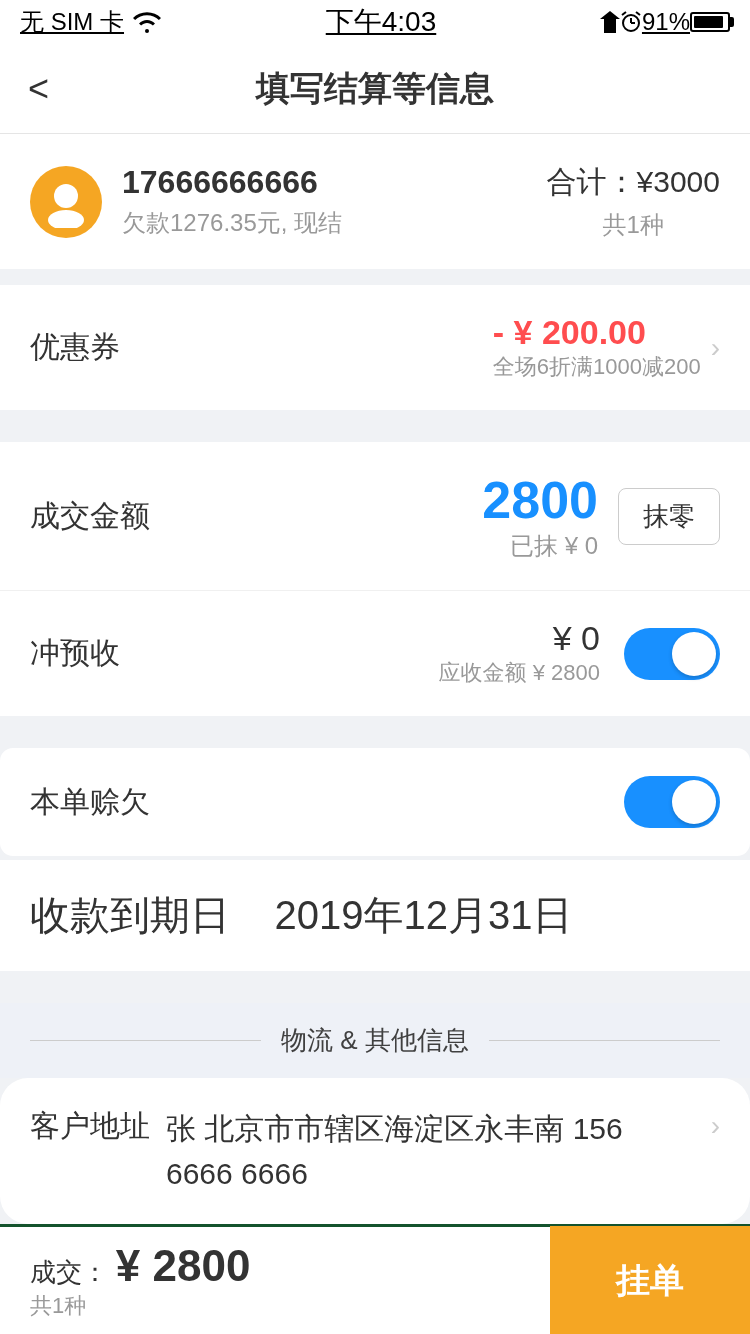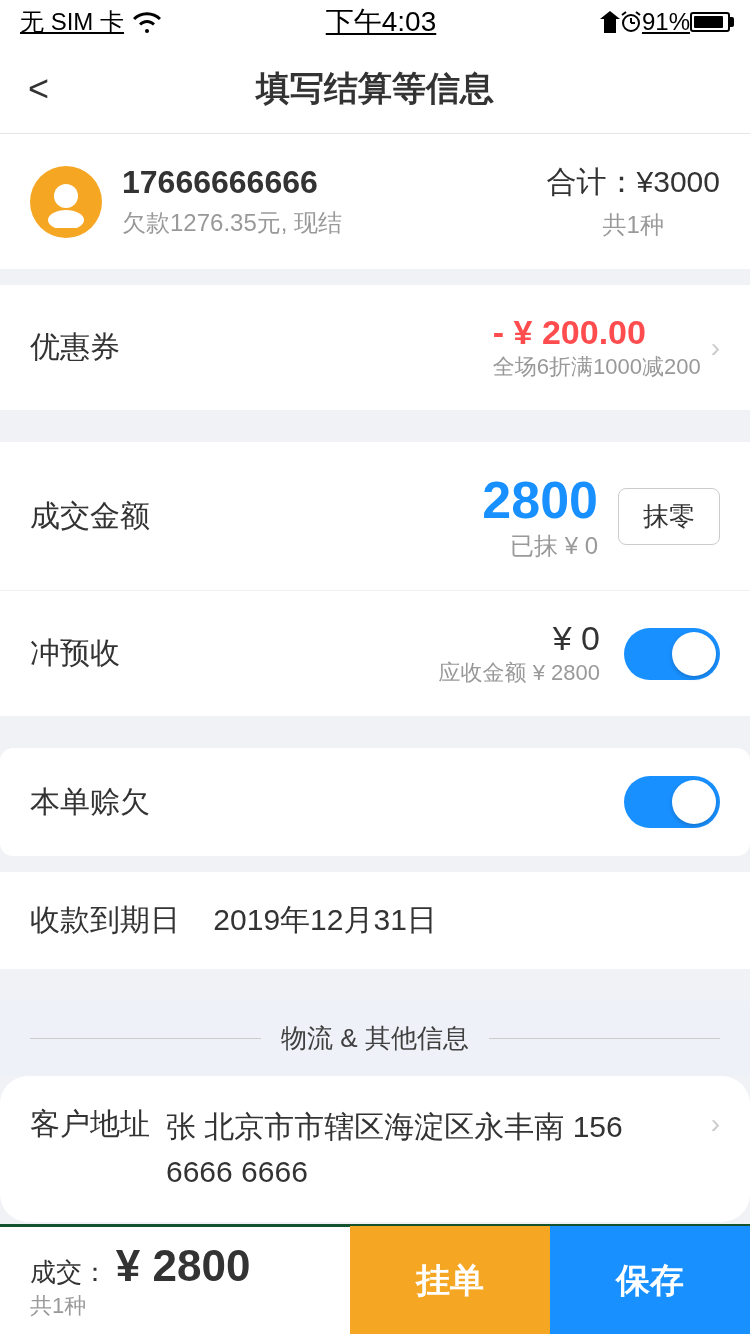--- a/index.html
+++ b/index.html
@@ -275,36 +275,36 @@
       color: #999;
     }
 
     
     .sheqian-row {
       padding: 28px 30px;
       display: flex;
       align-items: center;
       justify-content: space-between;
       background: #fff;
+      margin-bottom: 4px;
+      border-radius: 13px;
+    }
+    .sheqian-label {
+      font-size: 30px;
+      color: #333;
+    }
+
+    
+    .due-date-row {
+      padding: 28px 30px;
+      background: #fff;
       margin-bottom: 16px;
-      border-radius: 13px;
-    }
-    .sheqian-label {
-      font-size: 30px;
-      color: #333;
-    }
-
-    
-    .due-date-row {
-      padding: 28px 30px;
-      background: #fff;
-      margin-bottom: 16px;
     }
     .due-date-label {
-      font-size: 30px;
+      font-size: 40px;
       color: #333;
     }
 
     
     .logistics-header {
       background: #eef1f7;
       padding: 20px 30px;
       text-align: center;
       display: flex;
       align-items: center;
@@ -542,14 +542,13 @@
 
 <div class="bottom-bar">
   <div class="bottom-left">
     <div>
       <span class="bottom-deal-label">成交：</span>
       <span class="bottom-deal-amount">¥ 2800</span>
     </div>
     <div class="bottom-count">共1种</div>
   </div>
   <div class="bottom-btn-hang">挂单</div>
-  <div class="bottom-btn-save">保存</div>
 </div>
 
 </body></html>

